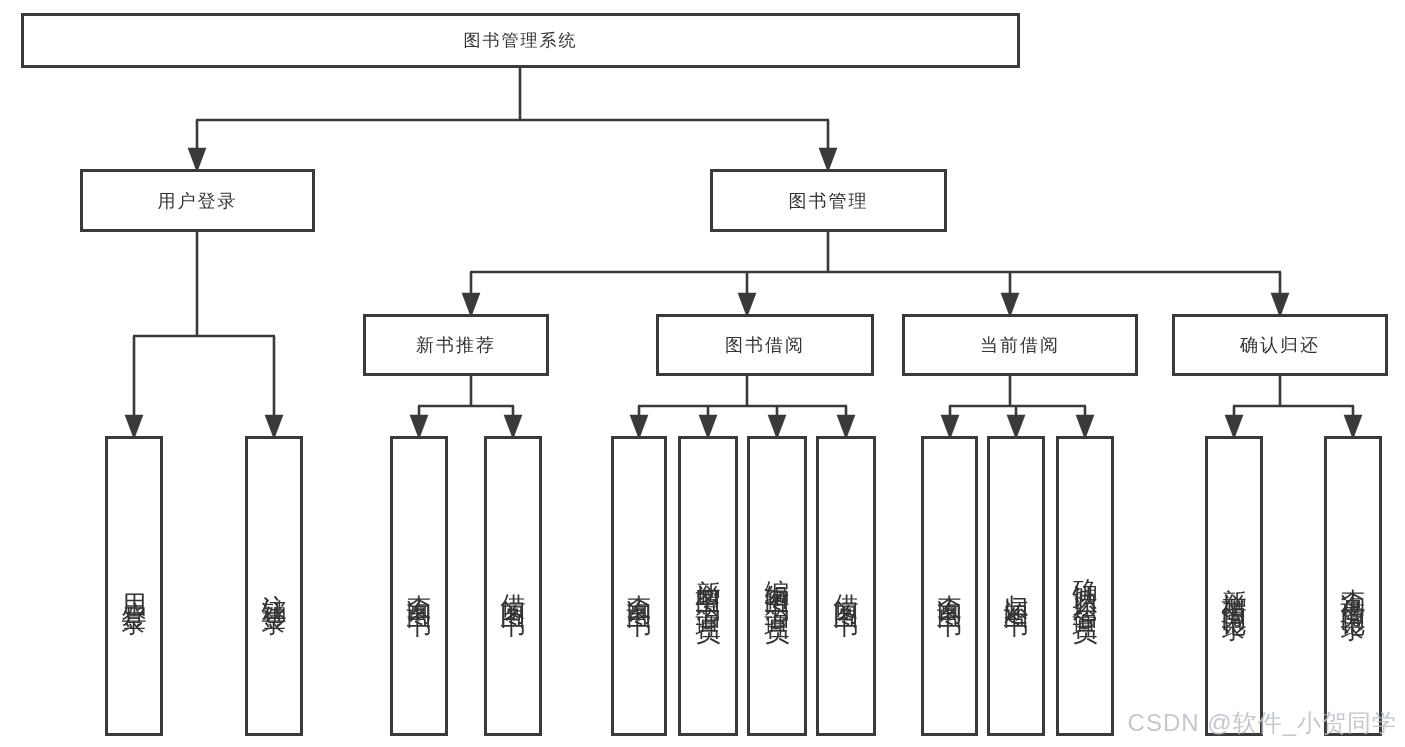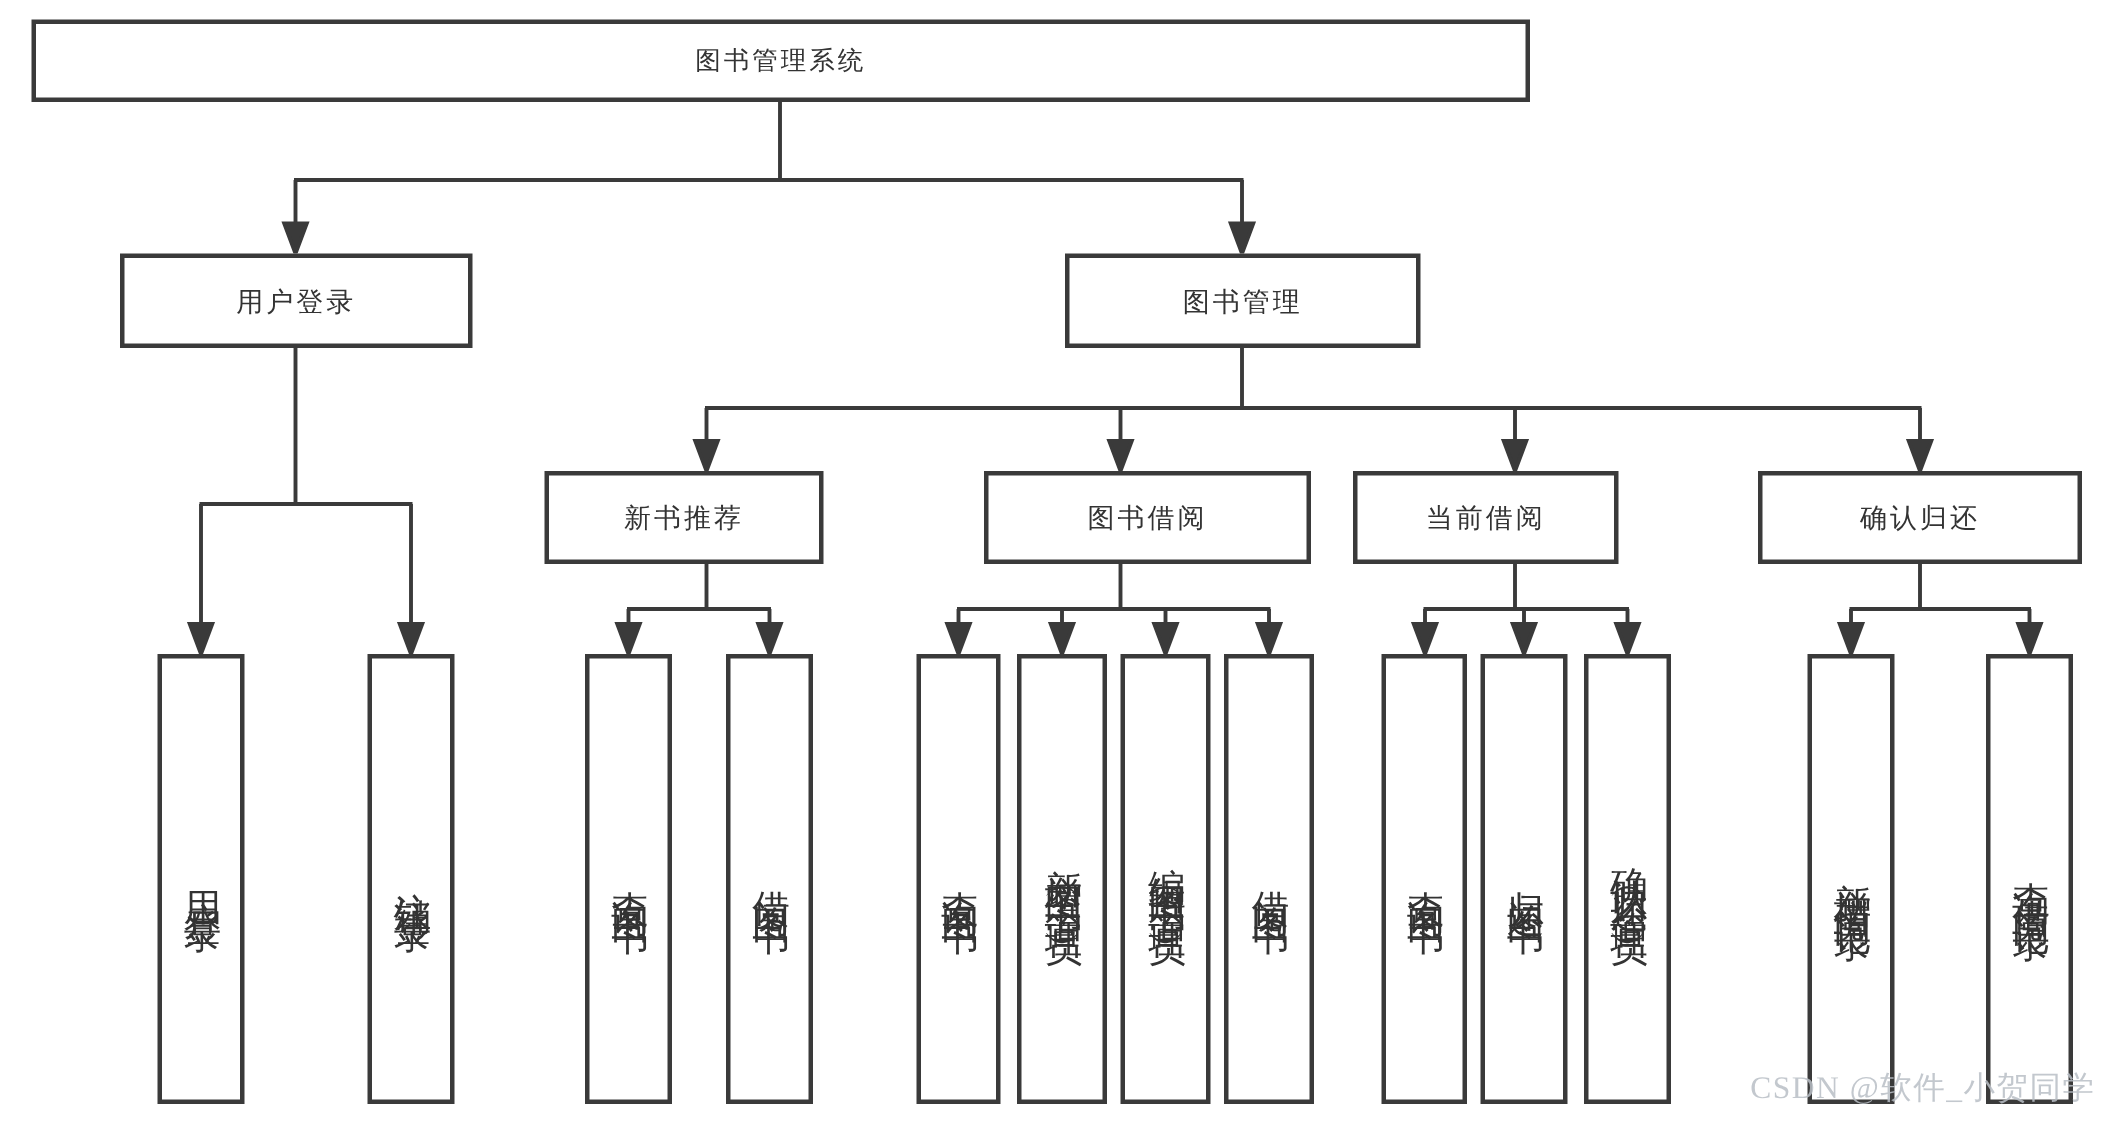--- a/index.html
+++ b/index.html
@@ -1,20 +1,20 @@
 <!DOCTYPE html>
 <html><head>
 <meta charset="utf-8">
 <style>
   html,body{margin:0;padding:0;background:#ffffff;}
   .canvas{
     position:relative;
     width:1405px;height:747px;
     background:#ffffff;
-    font-family:Liberation Serif, serif;
+    font-family:Liberation Sans, sans-serif;
     overflow:hidden;
   }
   .wires{position:absolute;left:0;top:0;z-index:1;}
   .node{
     position:absolute;
     box-sizing:border-box;
     border:3px solid #3a3a3a;
     background:#ffffff;
     display:flex;align-items:center;justify-content:center;
     color:#333333;
@@ -26,21 +26,21 @@
     writing-mode:vertical-rl;
     font-size:25px;
     letter-spacing:6px;
     line-height:1;
     color:#333333;
     white-space:nowrap;
   }
   .watermark{
     position:absolute;
     right:8px;bottom:8px;
-    font-size:21px;
+    font-size:24px;
     color:#b9bfc6;
     opacity:.85;
     z-index:3;
     letter-spacing:1px;
     white-space:nowrap;
   }
 </style>
 </head>
 <body>
 
@@ -120,21 +120,21 @@
   <div class="node hnode" style="left:710px;top:169px;width:237px;height:63px;justify-content:center;">
     <span>图书管理</span>
   </div>
 
   <div class="node hnode" style="left:363px;top:314px;width:186px;height:62px;">
     <span>新书推荐</span>
   </div>
   <div class="node hnode" style="left:656px;top:314px;width:218px;height:62px;">
     <span>图书借阅</span>
   </div>
-  <div class="node hnode" style="left:902px;top:314px;width:177px;height:62px;">
+  <div class="node hnode" style="left:902px;top:314px;width:236px;height:62px;">
     <span>当前借阅</span>
   </div>
   <div class="node hnode" style="left:1172px;top:314px;width:216px;height:62px;">
     <span>确认归还</span>
   </div>
 
   <div class="node vnode" style="left:105px;top:436px;width:58px;height:300px;">
     <span>用户登录</span>
   </div>
   <div class="node vnode" style="left:245px;top:436px;width:58px;height:300px;">

